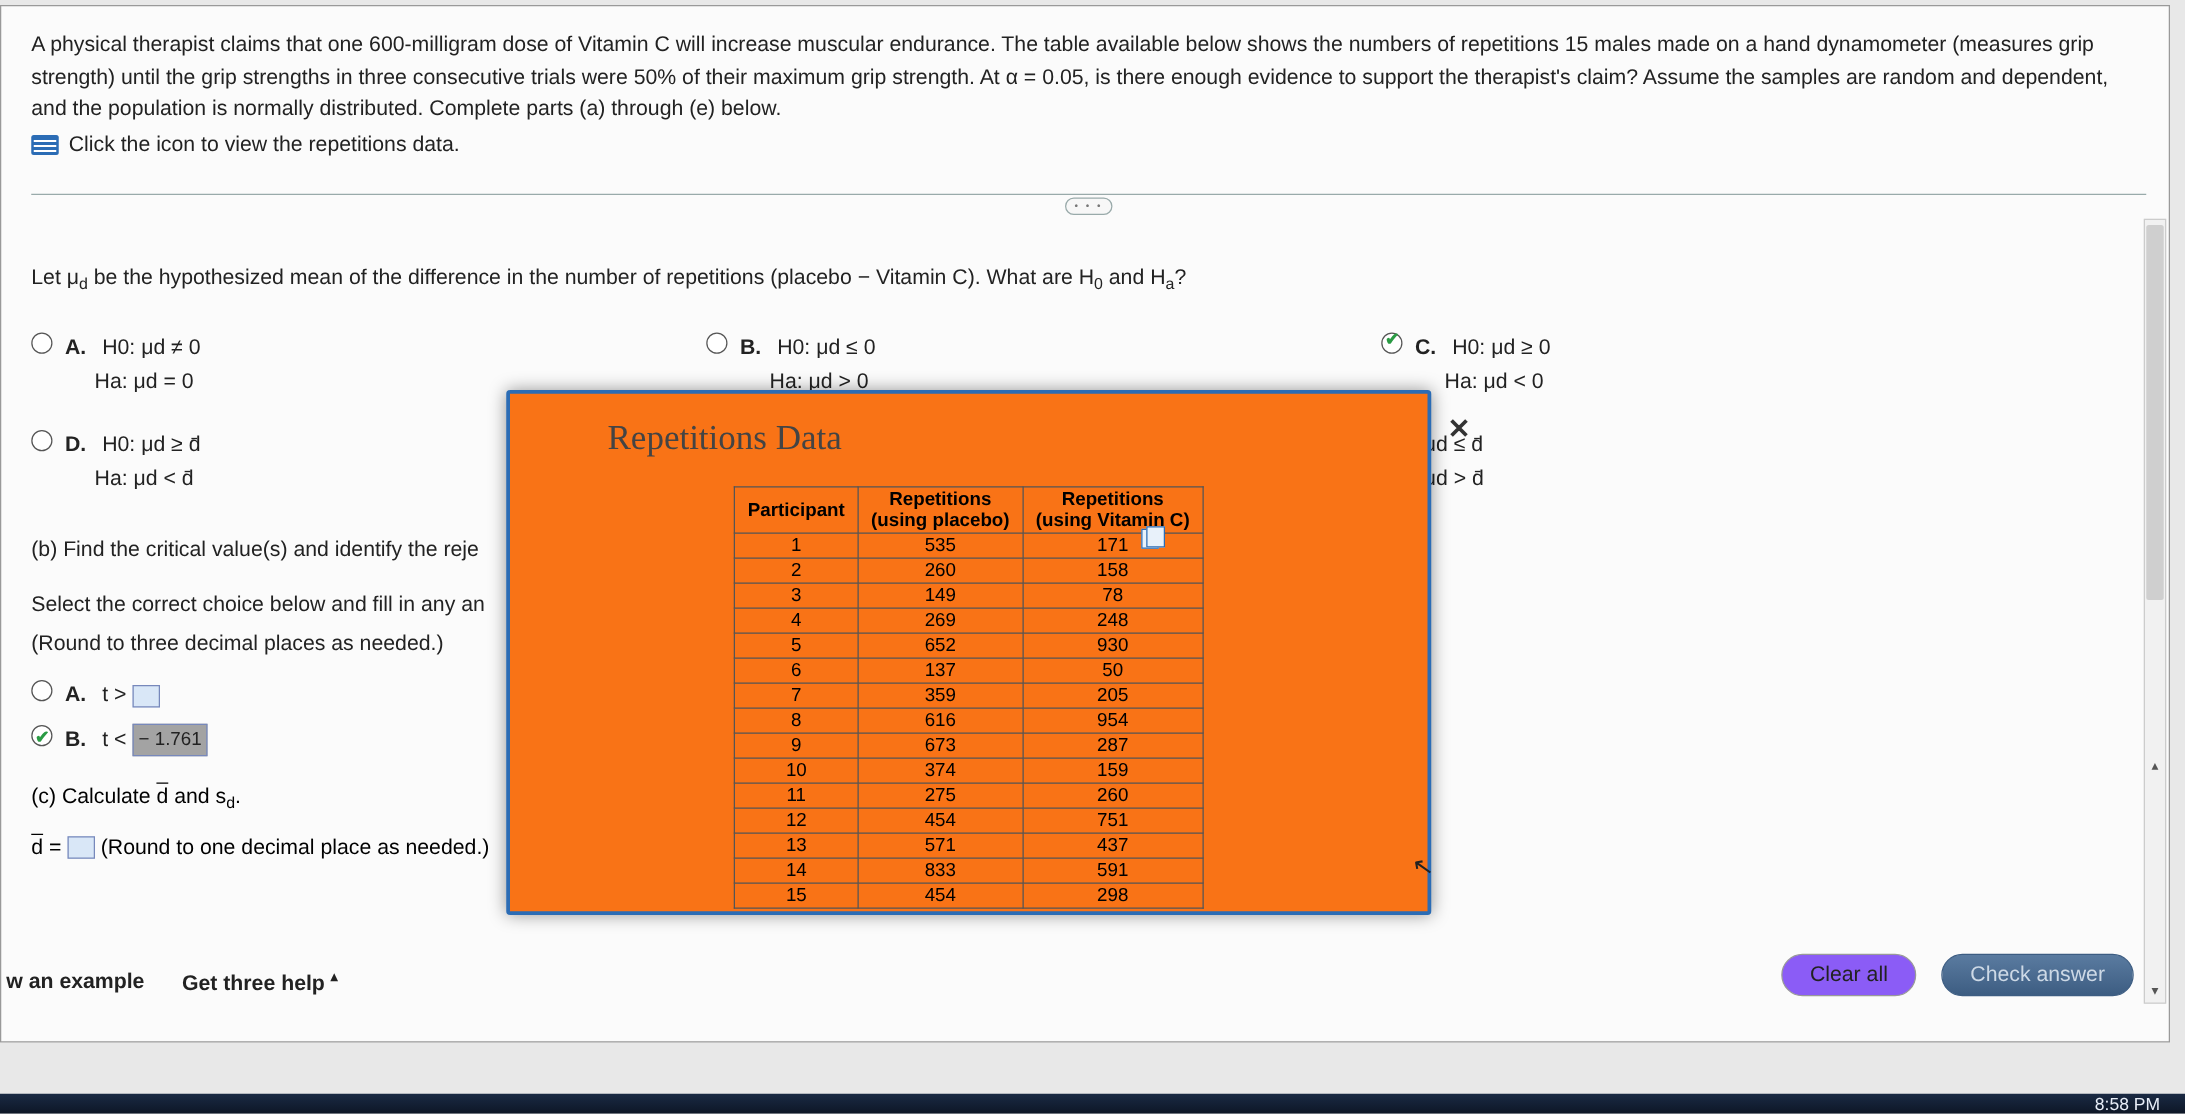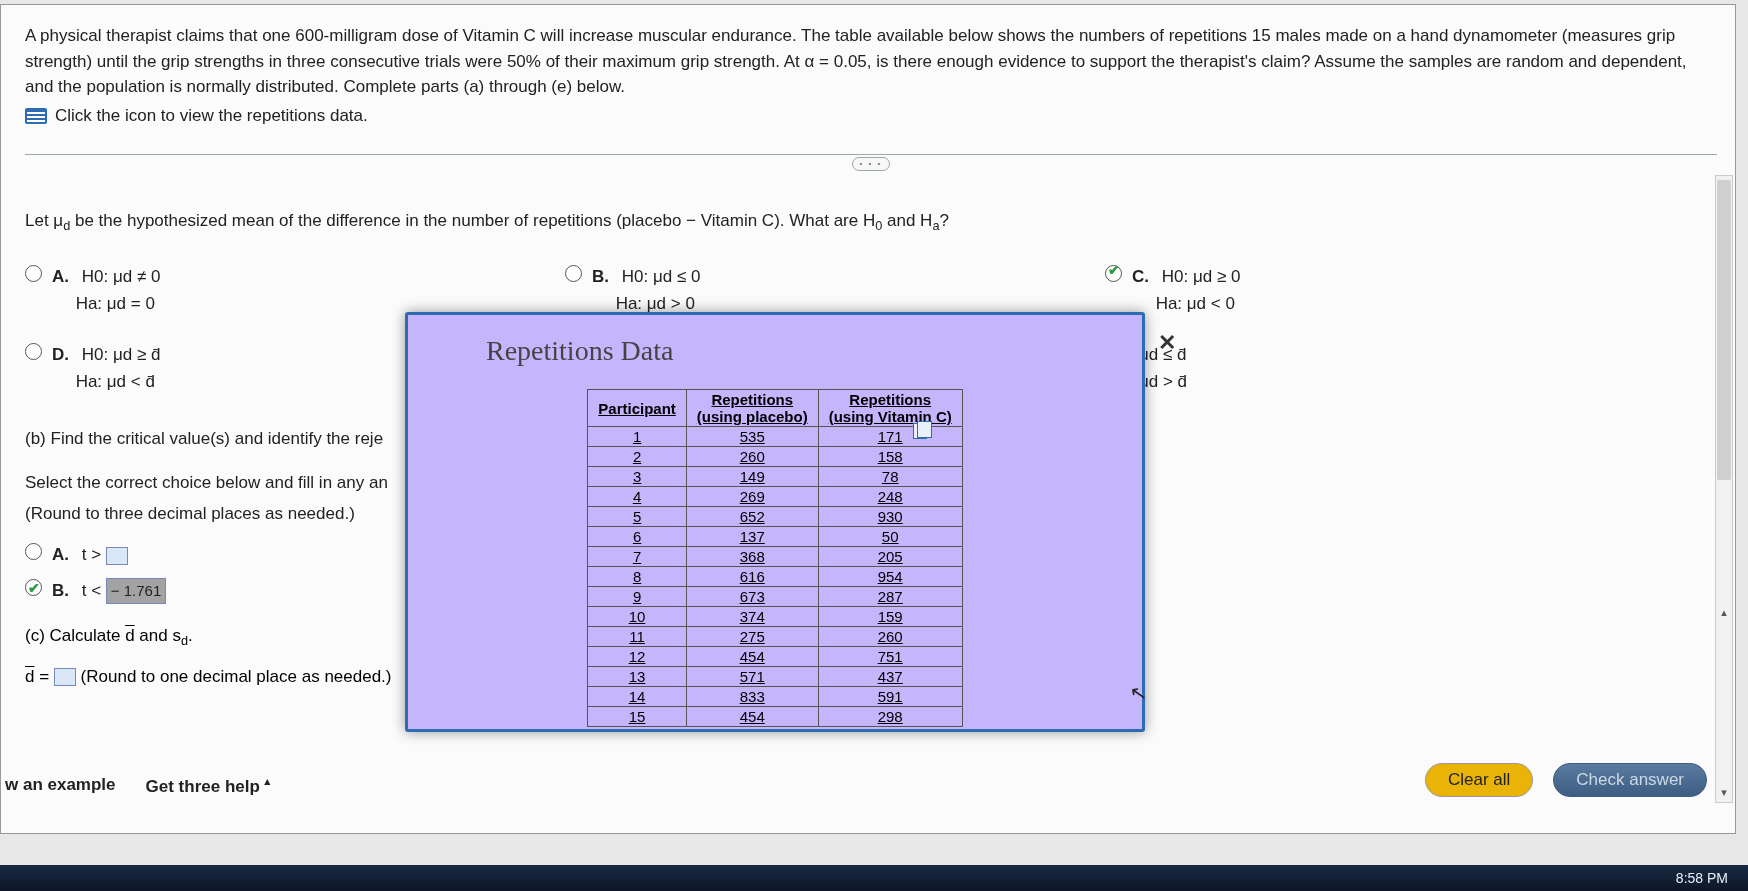--- a/index.html
+++ b/index.html
@@ -142,21 +142,21 @@
     position: absolute;
     bottom: 36px; right: 28px;
     display: flex;
     gap: 20px;
   }
   .pill-btn {
     padding: 6px 22px;
     border-radius: 18px;
     font-size: 17px;
     border: 1.5px solid #999;
-    background: #eab308;
+    background: #8b5cf6;
     color: #222;
   }
   .pill-btn.primary {
     background: linear-gradient(#5a7ba0, #3d5d82);
     color: #cdd9e6;
     border-color: #3d5d82;
   }
   
   .vscroll {
     position: absolute;
@@ -171,36 +171,35 @@
     background: #cfcfcf; border-radius: 2px;
   }
   .vscroll .arrow { position:absolute; left:0; right:0; height:16px; text-align:center; font-size:11px; color:#555; cursor:pointer;}
   .vscroll .arrow.top{top:430px;}
   .vscroll .arrow.bot{bottom:0;}
   
   .modal {
     position: absolute;
     top: 312px; left: 405px;
     width: 740px;
-    background: #c4b5fd;
+    background: #f97316;
     border: 3px solid #2b6cb5;
     border-radius: 3px;
     box-shadow: 0 0 14px rgba(0,0,0,0.4);
   }
   .modal-title {
     font-family: "Times New Roman", serif;
     font-size: 28px;
     color: #444;
     padding: 20px 28px 8px 78px;
   }
   .data-table {
     border-collapse: collapse;
     margin: 14px auto 2px auto;
     font-size: 15px;
-    text-decoration: underline;
   }
   .data-table th, .data-table td {
     border: 1px solid #555;
     padding: 1px 10px;
     text-align: center;
   }
   .data-table th { font-weight: bold; }
   .copy-icon {
     position: absolute;
     top: 108px; right: 215px;
@@ -213,21 +212,21 @@
     border:1px solid #2b6cb5; background:#e8f1fa;
   }
   .cursor {
     position:absolute; top: 366px; left: 722px;
     font-size: 20px; color:#222;
     transform: rotate(-10deg);
   }
   .taskbar {
     position: absolute;
     bottom: 0; left: 0; right: 0;
-    height: 26px;
+    height: 16px;
     background: linear-gradient(#1a2a44, #0d1626);
     color: #e8eef8;
     display: flex;
     justify-content: flex-end;
     align-items: center;
     padding-right: 20px;
     font-size: 14px;
   }
 </style>
 </head>
@@ -377,21 +376,21 @@
           <td>652</td>
           <td>930</td>
         </tr>
         <tr>
           <td>6</td>
           <td>137</td>
           <td>50</td>
         </tr>
         <tr>
           <td>7</td>
-          <td>368</td>
+          <td>359</td>
           <td>205</td>
         </tr>
         <tr>
           <td>8</td>
           <td>616</td>
           <td>954</td>
         </tr>
         <tr>
           <td>9</td>
           <td>673</td>

